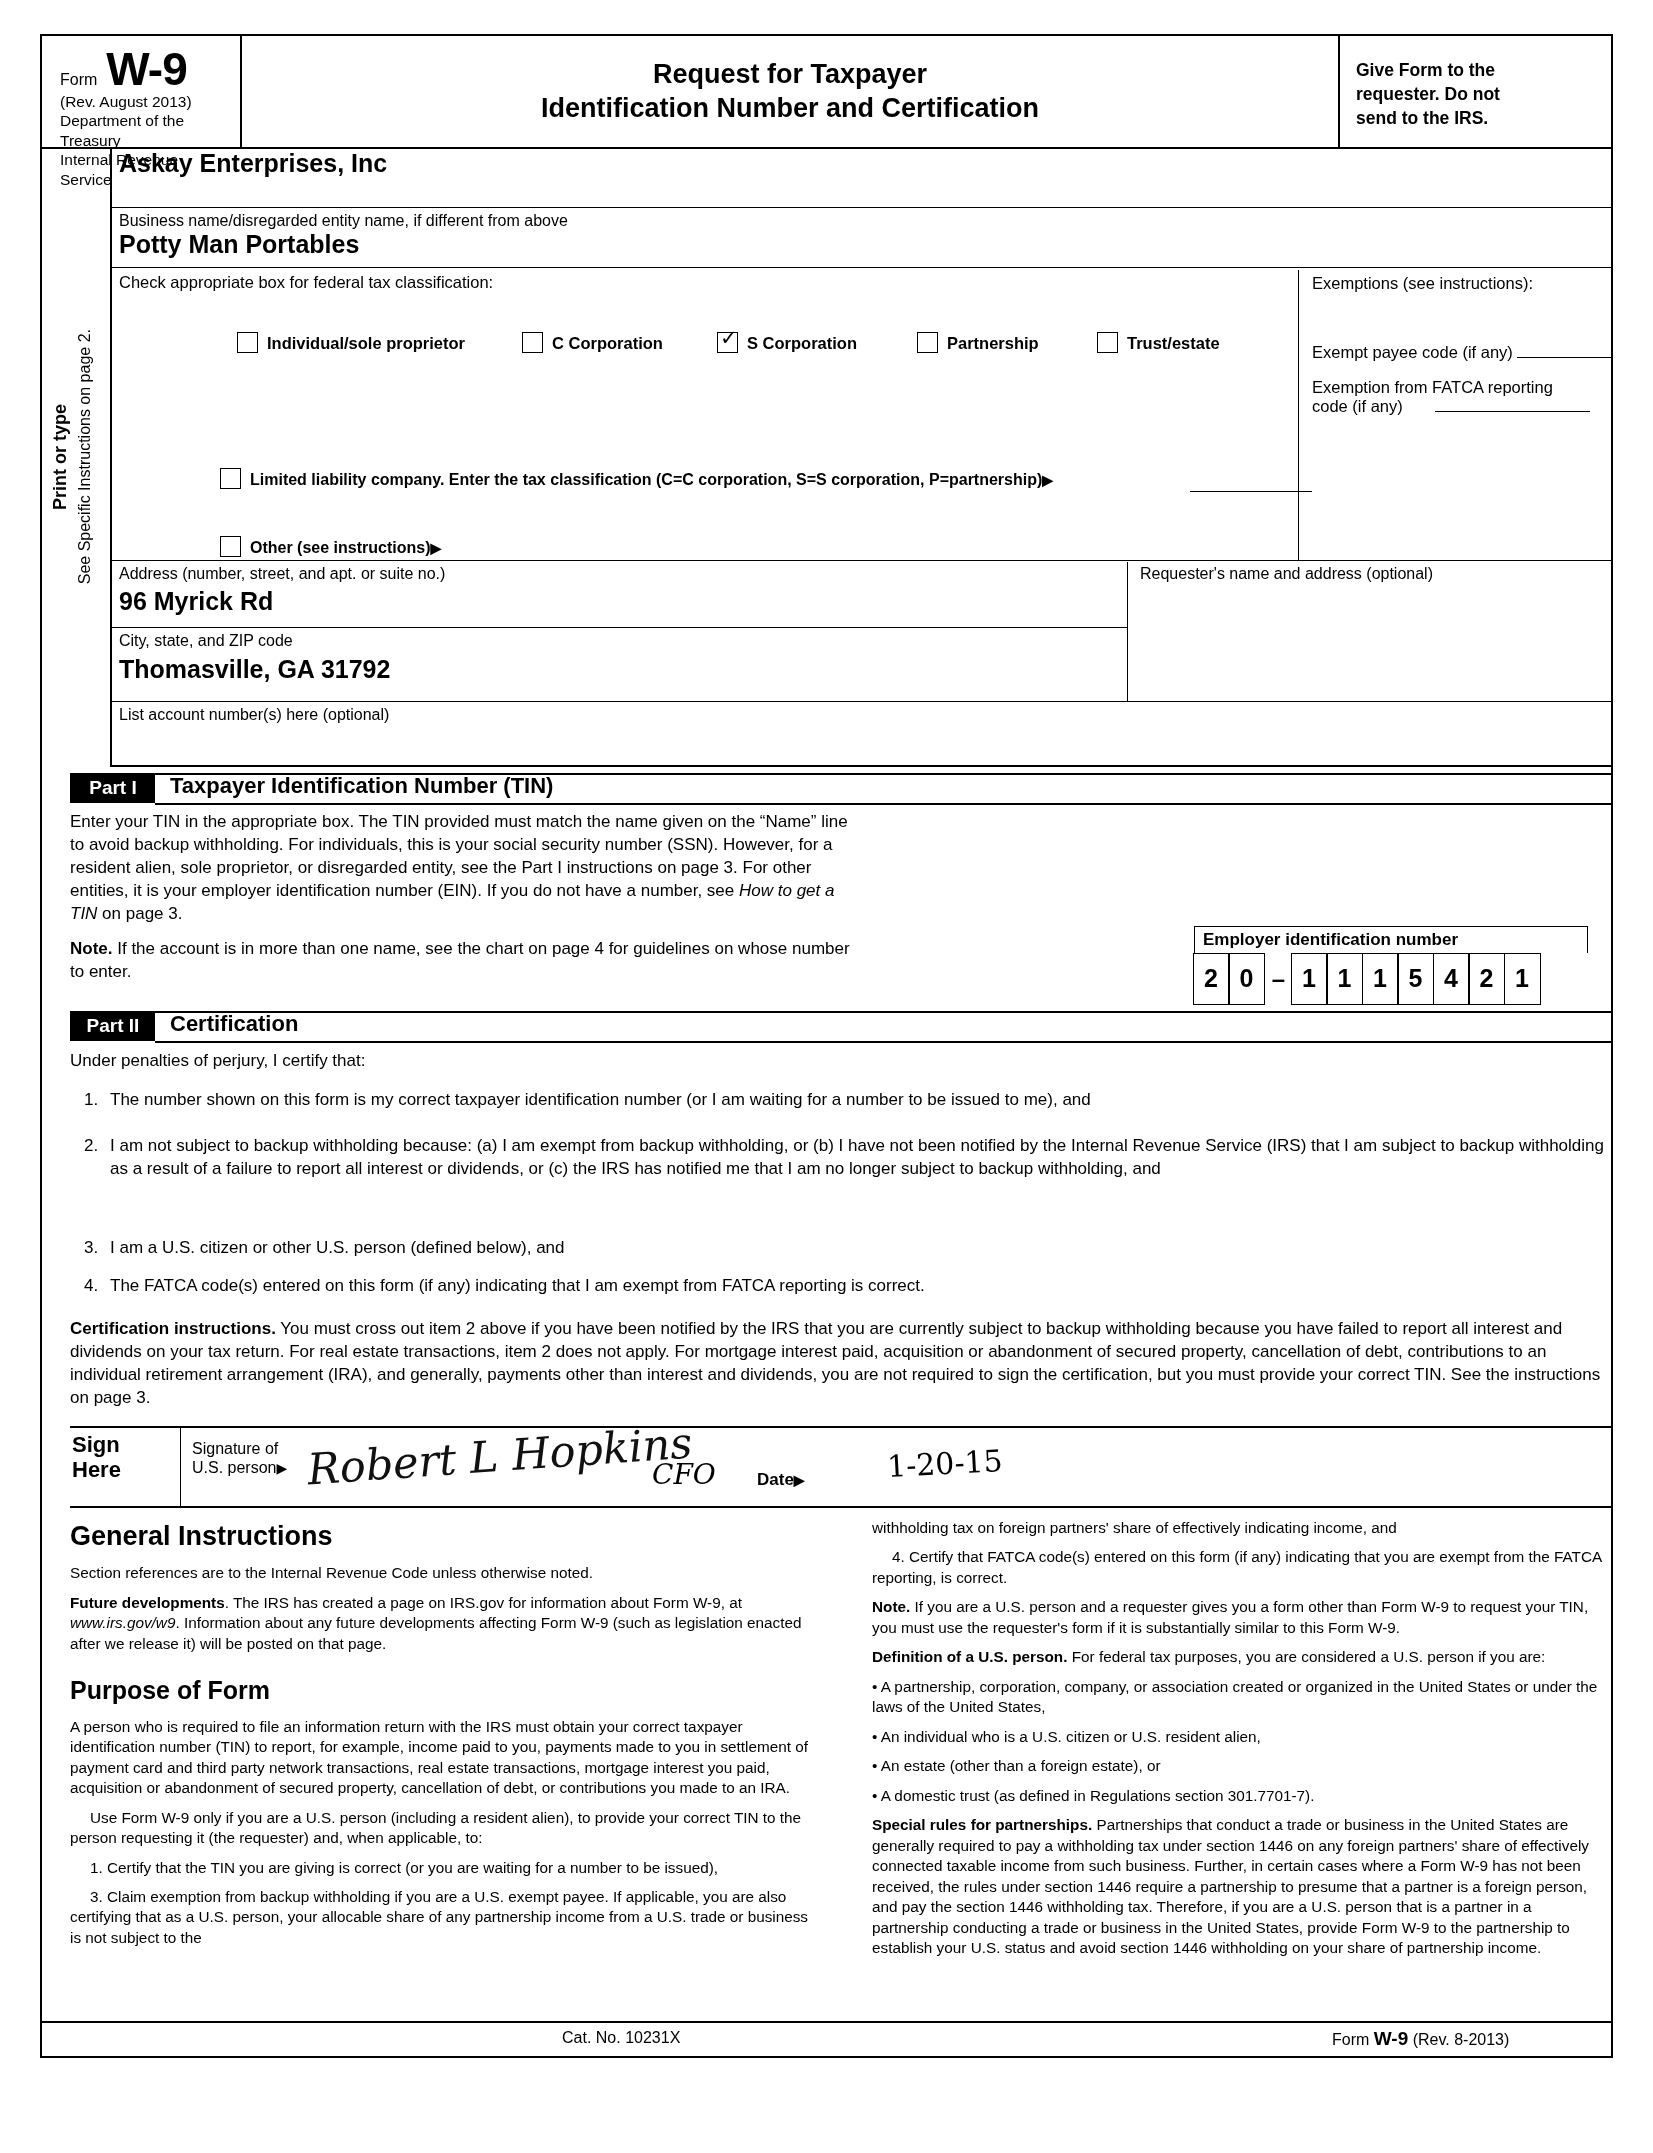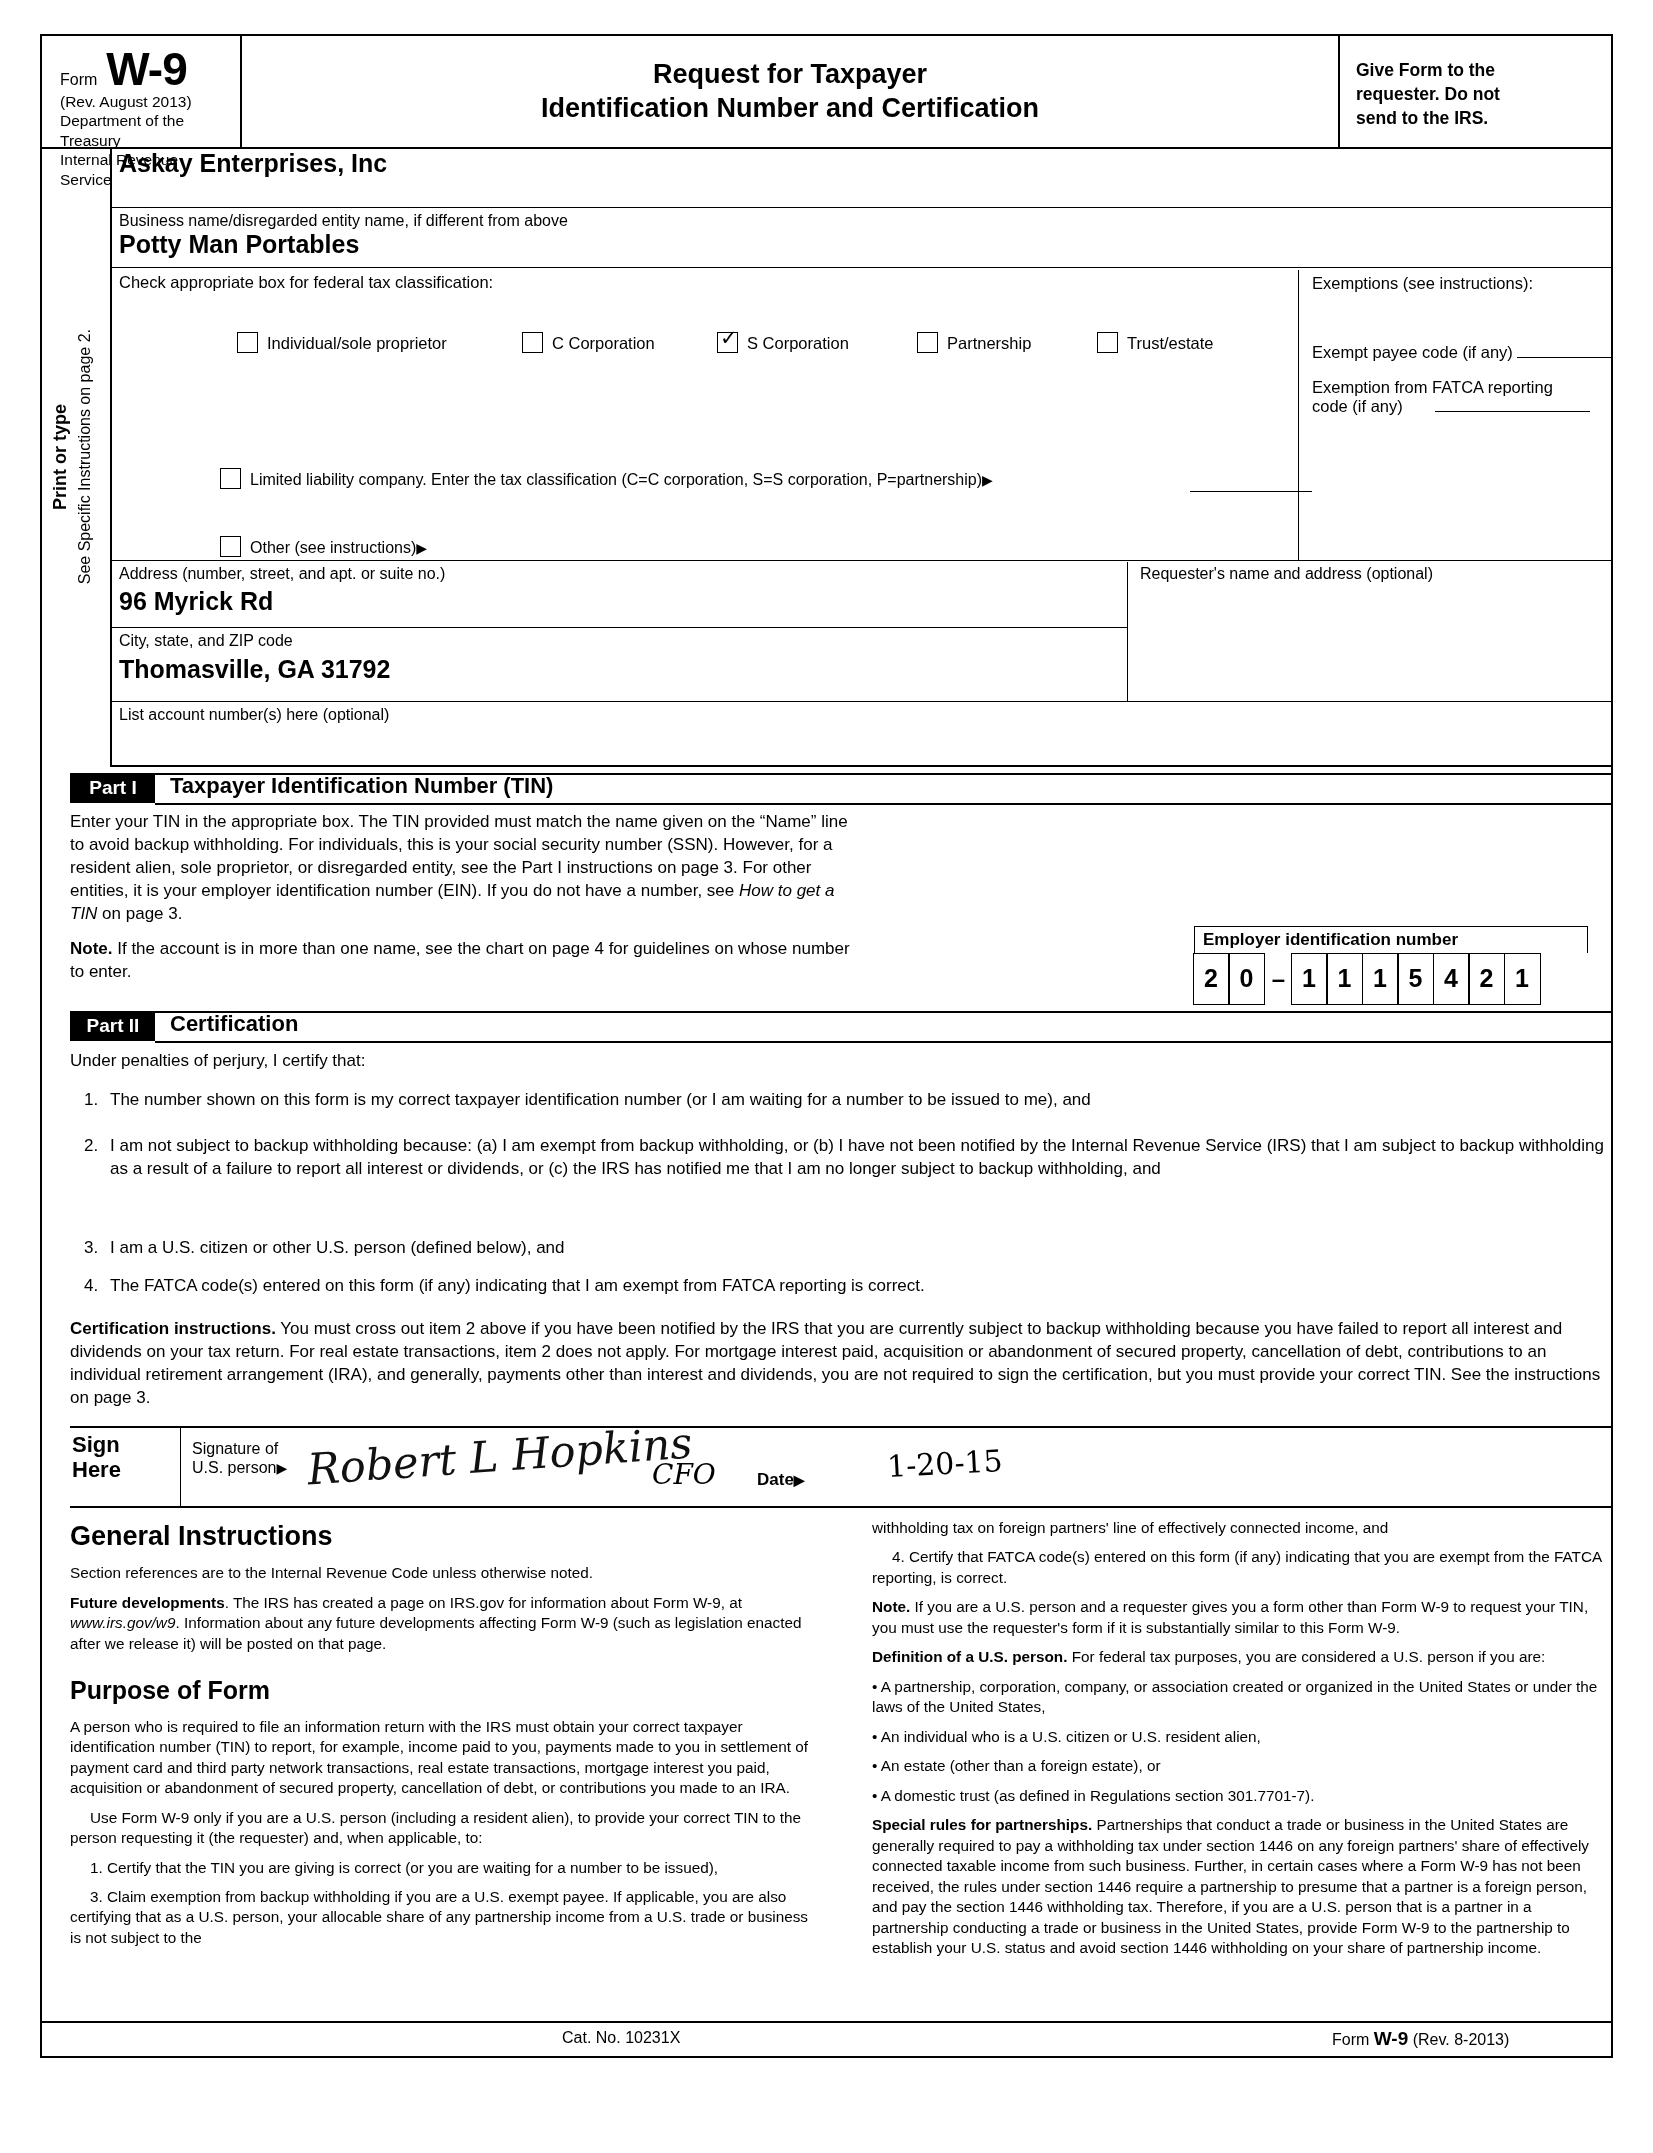--- a/index.html
+++ b/index.html
@@ -57,21 +57,21 @@
   .val { font-size:25px; font-weight:bold; padding:2px 0 0 9px; line-height:1; }
   .hr { position:absolute; height:0; border-top:1.5px solid #000; }
 
   
   .cb { display:inline-block; width:21px; height:21px; border:1.5px solid #000; position:relative;
         vertical-align:-4px; background:#fff; }
   .cb.checked::after {
     content:"✓"; position:absolute; left:2px; top:-6px;
     font-size:21px; line-height:1; font-weight:normal;
   }
-  .cbrow { font-size:16.5px; }
+  .cbrow { font-size:16.5px;font-weight:bold; }
   .cbrow .lbl { margin-left:9px; }
 
   
   .part-bar { position:absolute; height:30px; }
   .part-box { position:absolute; left:0; top:0; width:85px; height:30px; background:#000; }
   .part-num {
     position:absolute; left:6px; top:2px; width:74px; height:26px; color:#fff;
     font-size:19px; font-weight:bold; text-align:center; line-height:26px;
   }
   .part-title { position:absolute; left:100px; top:0px; font-size:22px; font-weight:bold; }
@@ -338,21 +338,21 @@
       <span class="b">Future developments</span><span>. The IRS has created a page on IRS.gov for information about Form W-9, at </span><span class="i">www.irs.gov/w9</span><span>. Information about any future developments affecting Form W-9 (such as legislation enacted after we release it) will be posted on that page.</span>
     </p>
     <h3>Purpose of Form</h3>
     <p>A person who is required to file an information return with the IRS must obtain your correct taxpayer identification number (TIN) to report, for example, income paid to you, payments made to you in settlement of payment card and third party network transactions, real estate transactions, mortgage interest you paid, acquisition or abandonment of secured property, cancellation of debt, or contributions you made to an IRA.</p>
     <p class="ind">Use Form W-9 only if you are a U.S. person (including a resident alien), to provide your correct TIN to the person requesting it (the requester) and, when applicable, to:</p>
     <p class="ind">1. Certify that the TIN you are giving is correct (or you are waiting for a number to be issued),</p>
     <p class="ind">3. Claim exemption from backup withholding if you are a U.S. exempt payee. If applicable, you are also certifying that as a U.S. person, your allocable share of any partnership income from a U.S. trade or business is not subject to the</p>
   </div>
 
   <div class="instr" style="left:830px; top:1482px; width:740px;">
-    <p>withholding tax on foreign partners' line of effectively connected income, and</p>
+    <p>withholding tax on foreign partners' share of effectively indicating income, and</p>
     <p class="ind">4. Certify that FATCA code(s) entered on this form (if any) indicating that you are exempt from the FATCA reporting, is correct.</p>
     <p>
       <span class="b">Note.</span><span> If you are a U.S. person and a requester gives you a form other than Form W-9 to request your TIN, you must use the requester's form if it is substantially similar to this Form W-9.</span>
     </p>
     <p>
       <span class="b">Definition of a U.S. person.</span><span> For federal tax purposes, you are considered a U.S. person if you are:</span>
     </p>
     <p>• A partnership, corporation, company, or association created or organized in the United States or under the laws of the United States,</p>
     <p>• An individual who is a U.S. citizen or U.S. resident alien,</p>
     <p>• An estate (other than a foreign estate), or</p>

